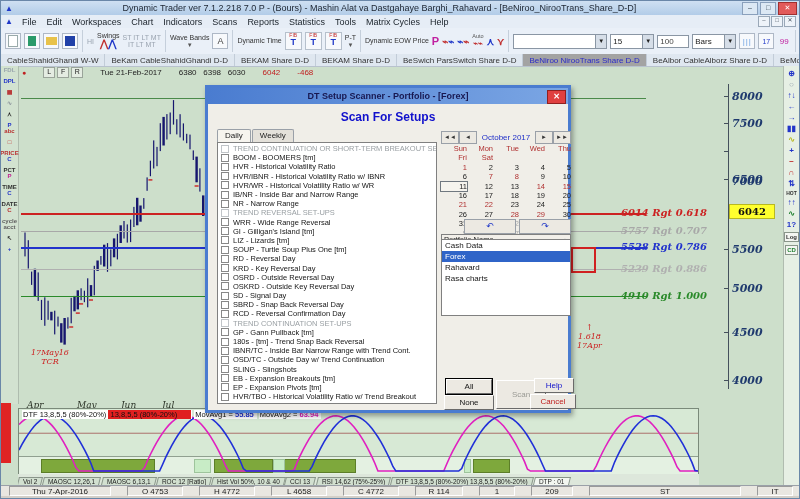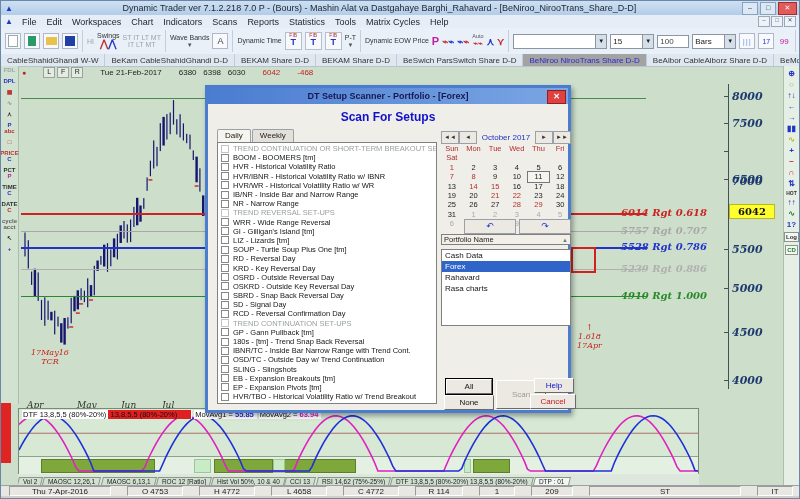--- a/index.html
+++ b/index.html
@@ -81,30 +81,30 @@
   .setups-box{position:absolute;left:9px;top:54px;width:218px;height:259px;background:#fff;border:1px solid #808080;overflow:hidden;padding-top:1px}
   .setup-row{display:flex;align-items:center;height:9.2px;font-size:7.5px;white-space:nowrap}
   .cb{width:8px;height:8px;border:1px solid #888;background:#fff;margin:0 4px 0 3px;flex:none;box-sizing:border-box}
   .setup-row.header .setup-label{color:#9aa0a4}
   .setup-row.header .cb{border-color:#c0c4c8}
   .setup-row.item .setup-label{color:#161616}
   .cal{position:absolute;left:233px;top:43px;width:130px;font-size:7.5px}
   .cal-nav{display:flex;align-items:center;height:13px}
   .cal-btn{border:1px solid #9aa0a8;background:#ece9e2;font-size:6px;width:16px;height:11px;line-height:10px;text-align:center;color:#333}
   .cal-month{flex:1;text-align:center;color:#2030c8;font-size:8px}
-  .cal-grid{display:grid;grid-template-columns:repeat(6,1fr);text-align:center;line-height:9.4px}
+  .cal-grid{display:grid;grid-template-columns:repeat(5,1fr);text-align:right;line-height:9.4px}
   .cal-wd{color:#b03030}
   .cal-d{color:#222}
   .cal-d.we{color:#b03030}
   .cal-d.out{color:#a8a8a8}
   .cal-d.sel{outline:1px solid #707880;background:#f6f4ee}
   .undo-btn{position:absolute;width:50px;height:13px;border:1px solid #9aa0a8;background:#ece9e2;font-size:9px;line-height:12px;text-align:center;color:#2038c8}
   .pf-header{position:absolute;left:233px;top:146px;width:130px;height:11px;background:#f2efe9;border:1px solid #808080;font-size:7.5px;display:flex;align-items:center;padding:0 2px;box-sizing:border-box;color:#222}
   .pf-header .sort{margin-left:auto;color:#707880;font-size:6px}
-  .pf-list{position:absolute;left:233px;top:161px;width:130px;height:77px;background:#fff;border:1px solid #808080;box-sizing:border-box;font-size:8px}
+  .pf-list{position:absolute;left:233px;top:151px;width:130px;height:77px;background:#fff;border:1px solid #808080;box-sizing:border-box;font-size:8px}
   .pf-item{height:11px;line-height:11px;padding-left:3px;color:#161616;white-space:nowrap}
   .pf-item.selected{background:#2f64c8;color:#fff}
   .dbtn{position:absolute;background:#ece9e2;border:1px solid;border-color:#fff #6a6a6a #6a6a6a #fff;font-size:8px;text-align:center;color:#161616;display:flex;align-items:center;justify-content:center}
   .dbtn.default{box-shadow:0 0 0 1px #000}
   .dbtn.disabled{color:#9a9a94}
   .dbtn.help{color:#1010cc}
   .dbtn.cancel{color:#c02020}
 </style>
 </head>
 <body>
@@ -570,25 +570,25 @@
         <div class="setup-row item">
           <span class="cb"></span>
           <span class="setup-label">OSRD - Outside Reversal Day</span>
         </div>
         <div class="setup-row item">
           <span class="cb"></span>
           <span class="setup-label">OSKRD - Outside Key Reversal Day</span>
         </div>
         <div class="setup-row item">
           <span class="cb"></span>
+          <span class="setup-label">SD - Signal Day</span>
+        </div>
+        <div class="setup-row item">
+          <span class="cb"></span>
           <span class="setup-label">SBRD - Snap Back Reversal Day</span>
-        </div>
-        <div class="setup-row item">
-          <span class="cb"></span>
-          <span class="setup-label">SD - Signal Day</span>
         </div>
         <div class="setup-row item">
           <span class="cb"></span>
           <span class="setup-label">RCD - Reversal Confirmation Day</span>
         </div>
         <div class="setup-row header">
           <span class="cb"></span>
           <span class="setup-label">TREND CONTINUATION SET-UPS</span>
         </div>
         <div class="setup-row item">

